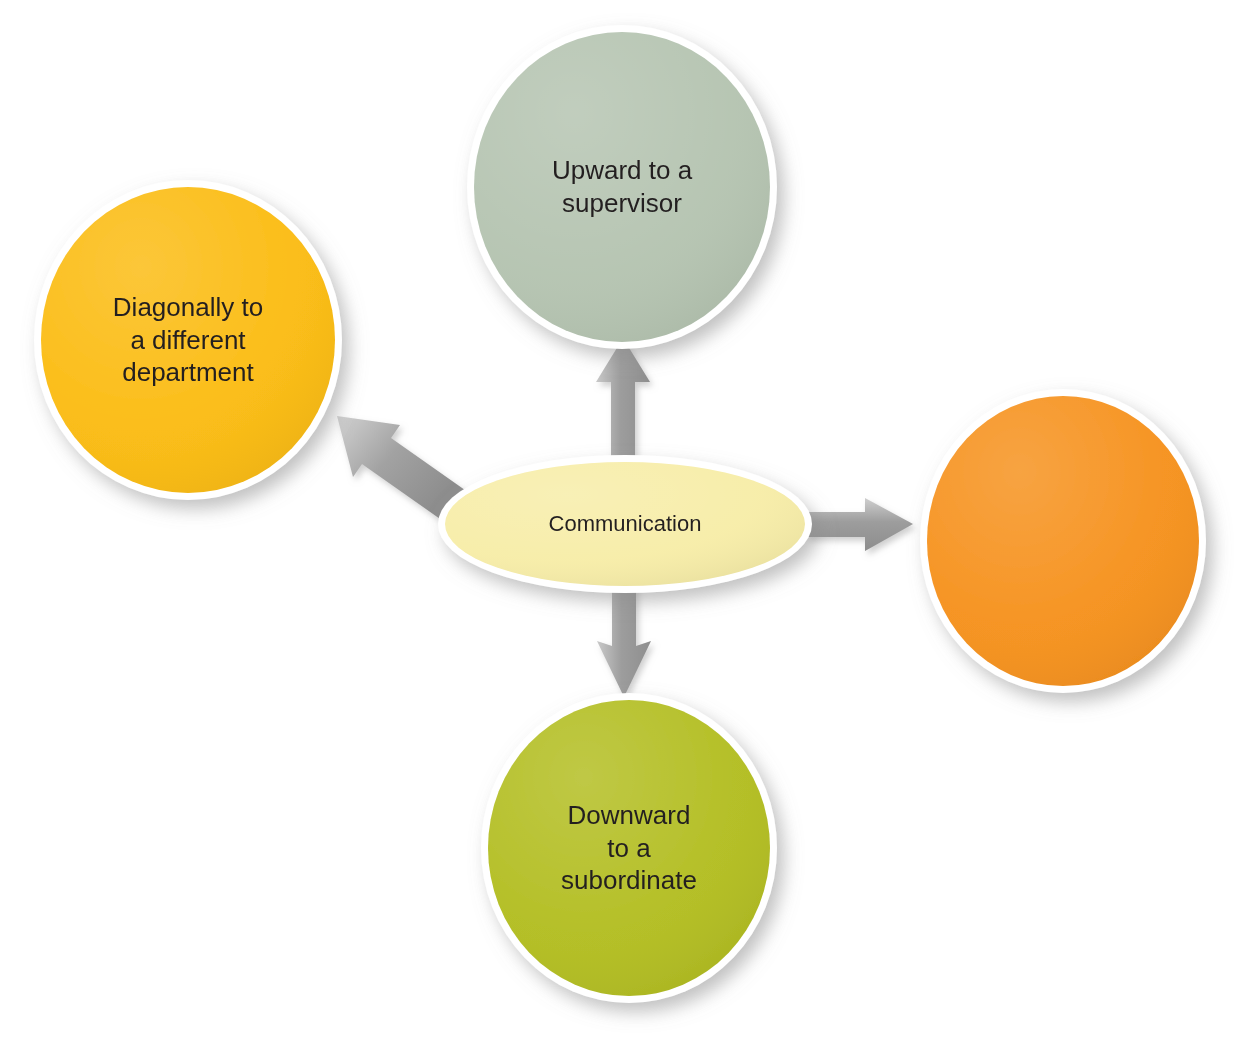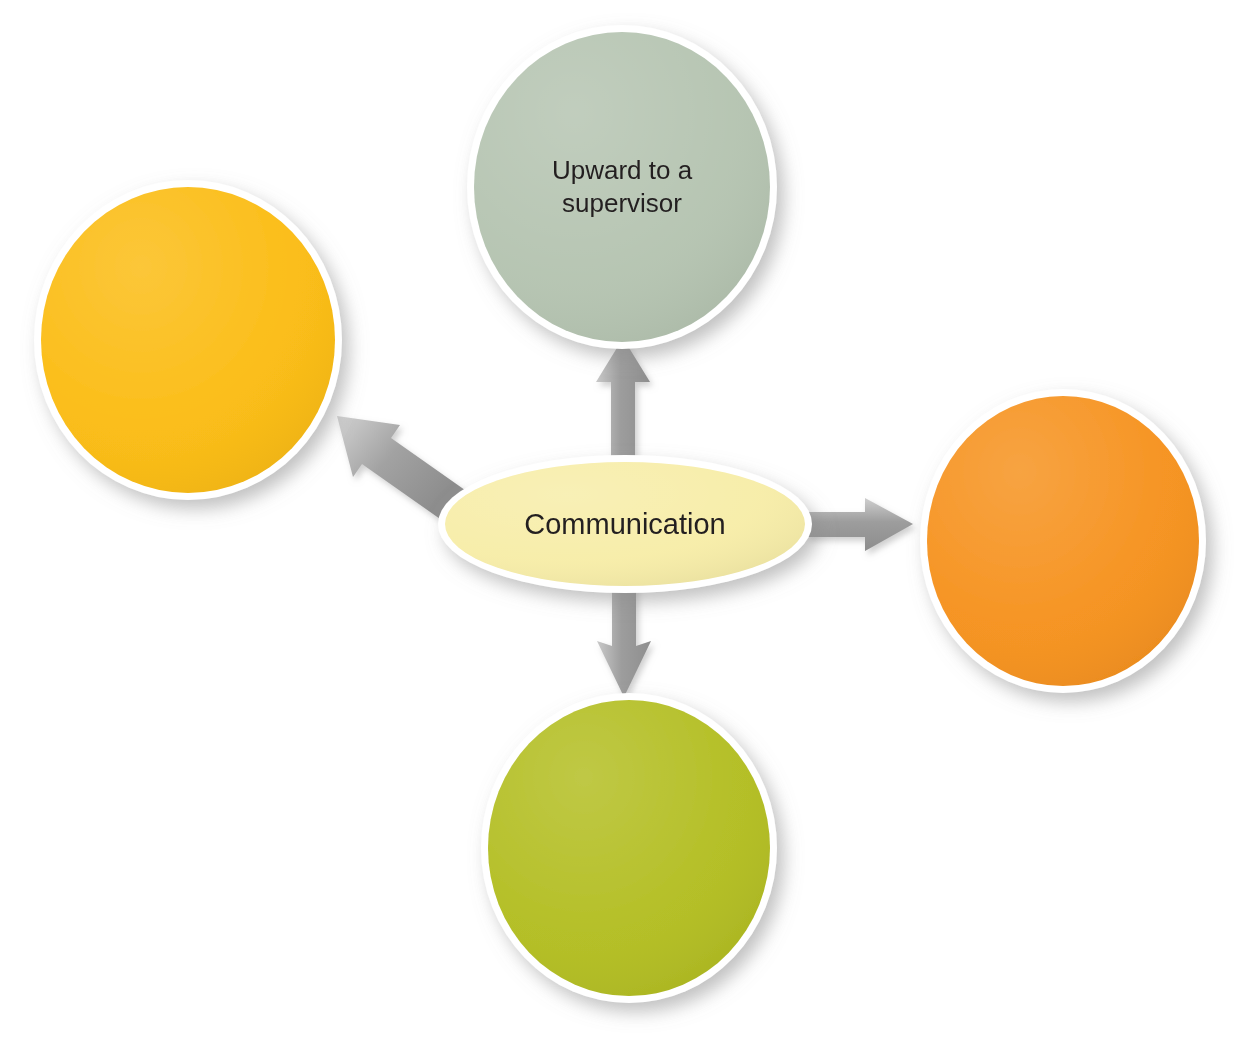--- a/index.html
+++ b/index.html
@@ -32,21 +32,21 @@
     justify-content: center;
     text-align: center;
     color: #231f20;
     font-family: "Liberation Sans", sans-serif;
     font-weight: 400;
     line-height: 1.26;
     pointer-events: none;
     white-space: pre-line;
   }
   .label-satellite { font-size: 26px; }
-  .label-center    { font-size: 29px; }
+  .label-center    { font-size: 22px; }
 </style>
 </head>
 <body>
 
 <div id="diagram-canvas">
 
   <svg id="diagram-svg" viewBox="0 0 1254 1038" xmlns="http://www.w3.org/2000/svg">
     <defs>
       <filter id="node-shadow" x="-35%" y="-35%" width="185%" height="185%">
         <feDropShadow dx="7" dy="9" stdDeviation="9" flood-color="#8f8f8f" flood-opacity="0.55"></feDropShadow>
@@ -121,18 +121,24 @@
     <g filter="url(#node-shadow)">
       <ellipse cx="625" cy="524" rx="187" ry="69" fill="#ffffff"></ellipse>
       <ellipse cx="625" cy="524" rx="180" ry="62" fill="#f7eda8"></ellipse>
       <ellipse cx="625" cy="524" rx="180" ry="62" fill="url(#sheen)"></ellipse>
     </g>
   </svg>
 
   <div class="node-label label-satellite" style="left:474px; top:107px; width:296px; height:160px;">Upward to a
 supervisor</div>
 
+  <div class="node-label label-satellite" style="left:41px; top:255px; width:294px; height:170px;">Diagonally to
+a different
+department</div>
 
 
+  <div class="node-label label-satellite" style="left:488px; top:763px; width:282px; height:170px;">Downward
+to a
+subordinate</div>
 
   <div class="node-label label-center" style="left:445px; top:494px; width:360px; height:60px;">Communication</div>
 
 </div>
 
 </body></html>

